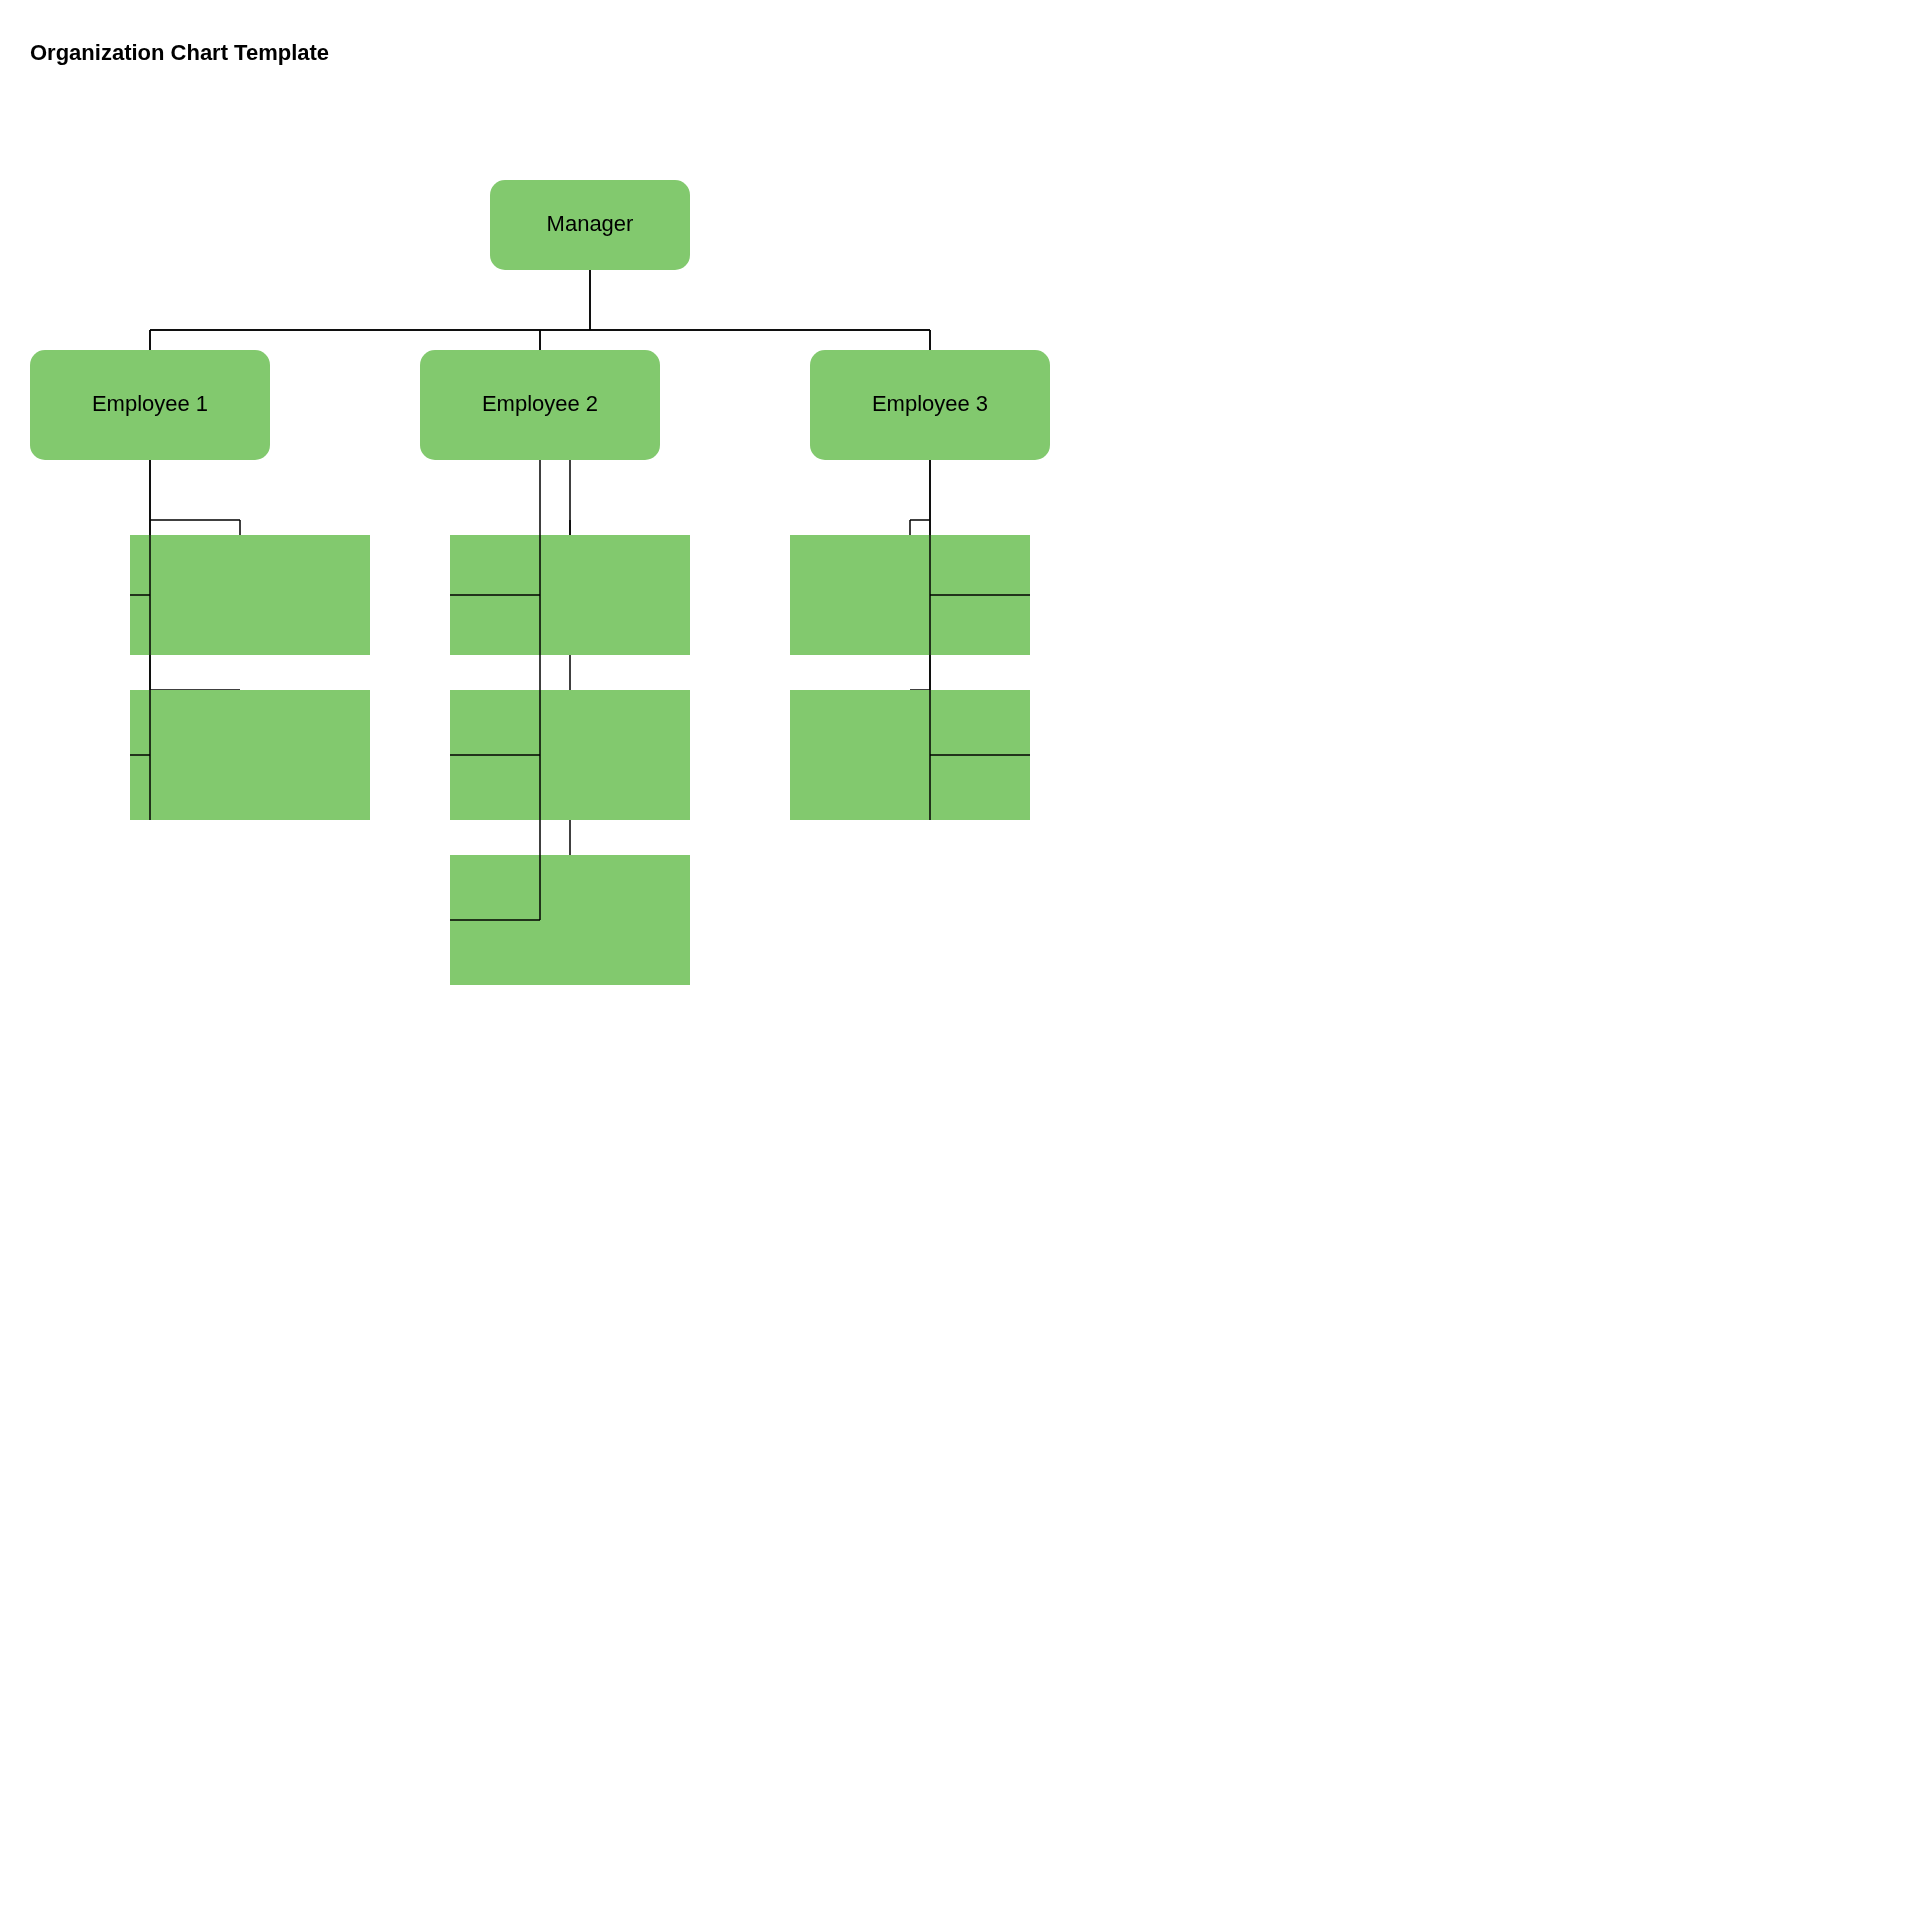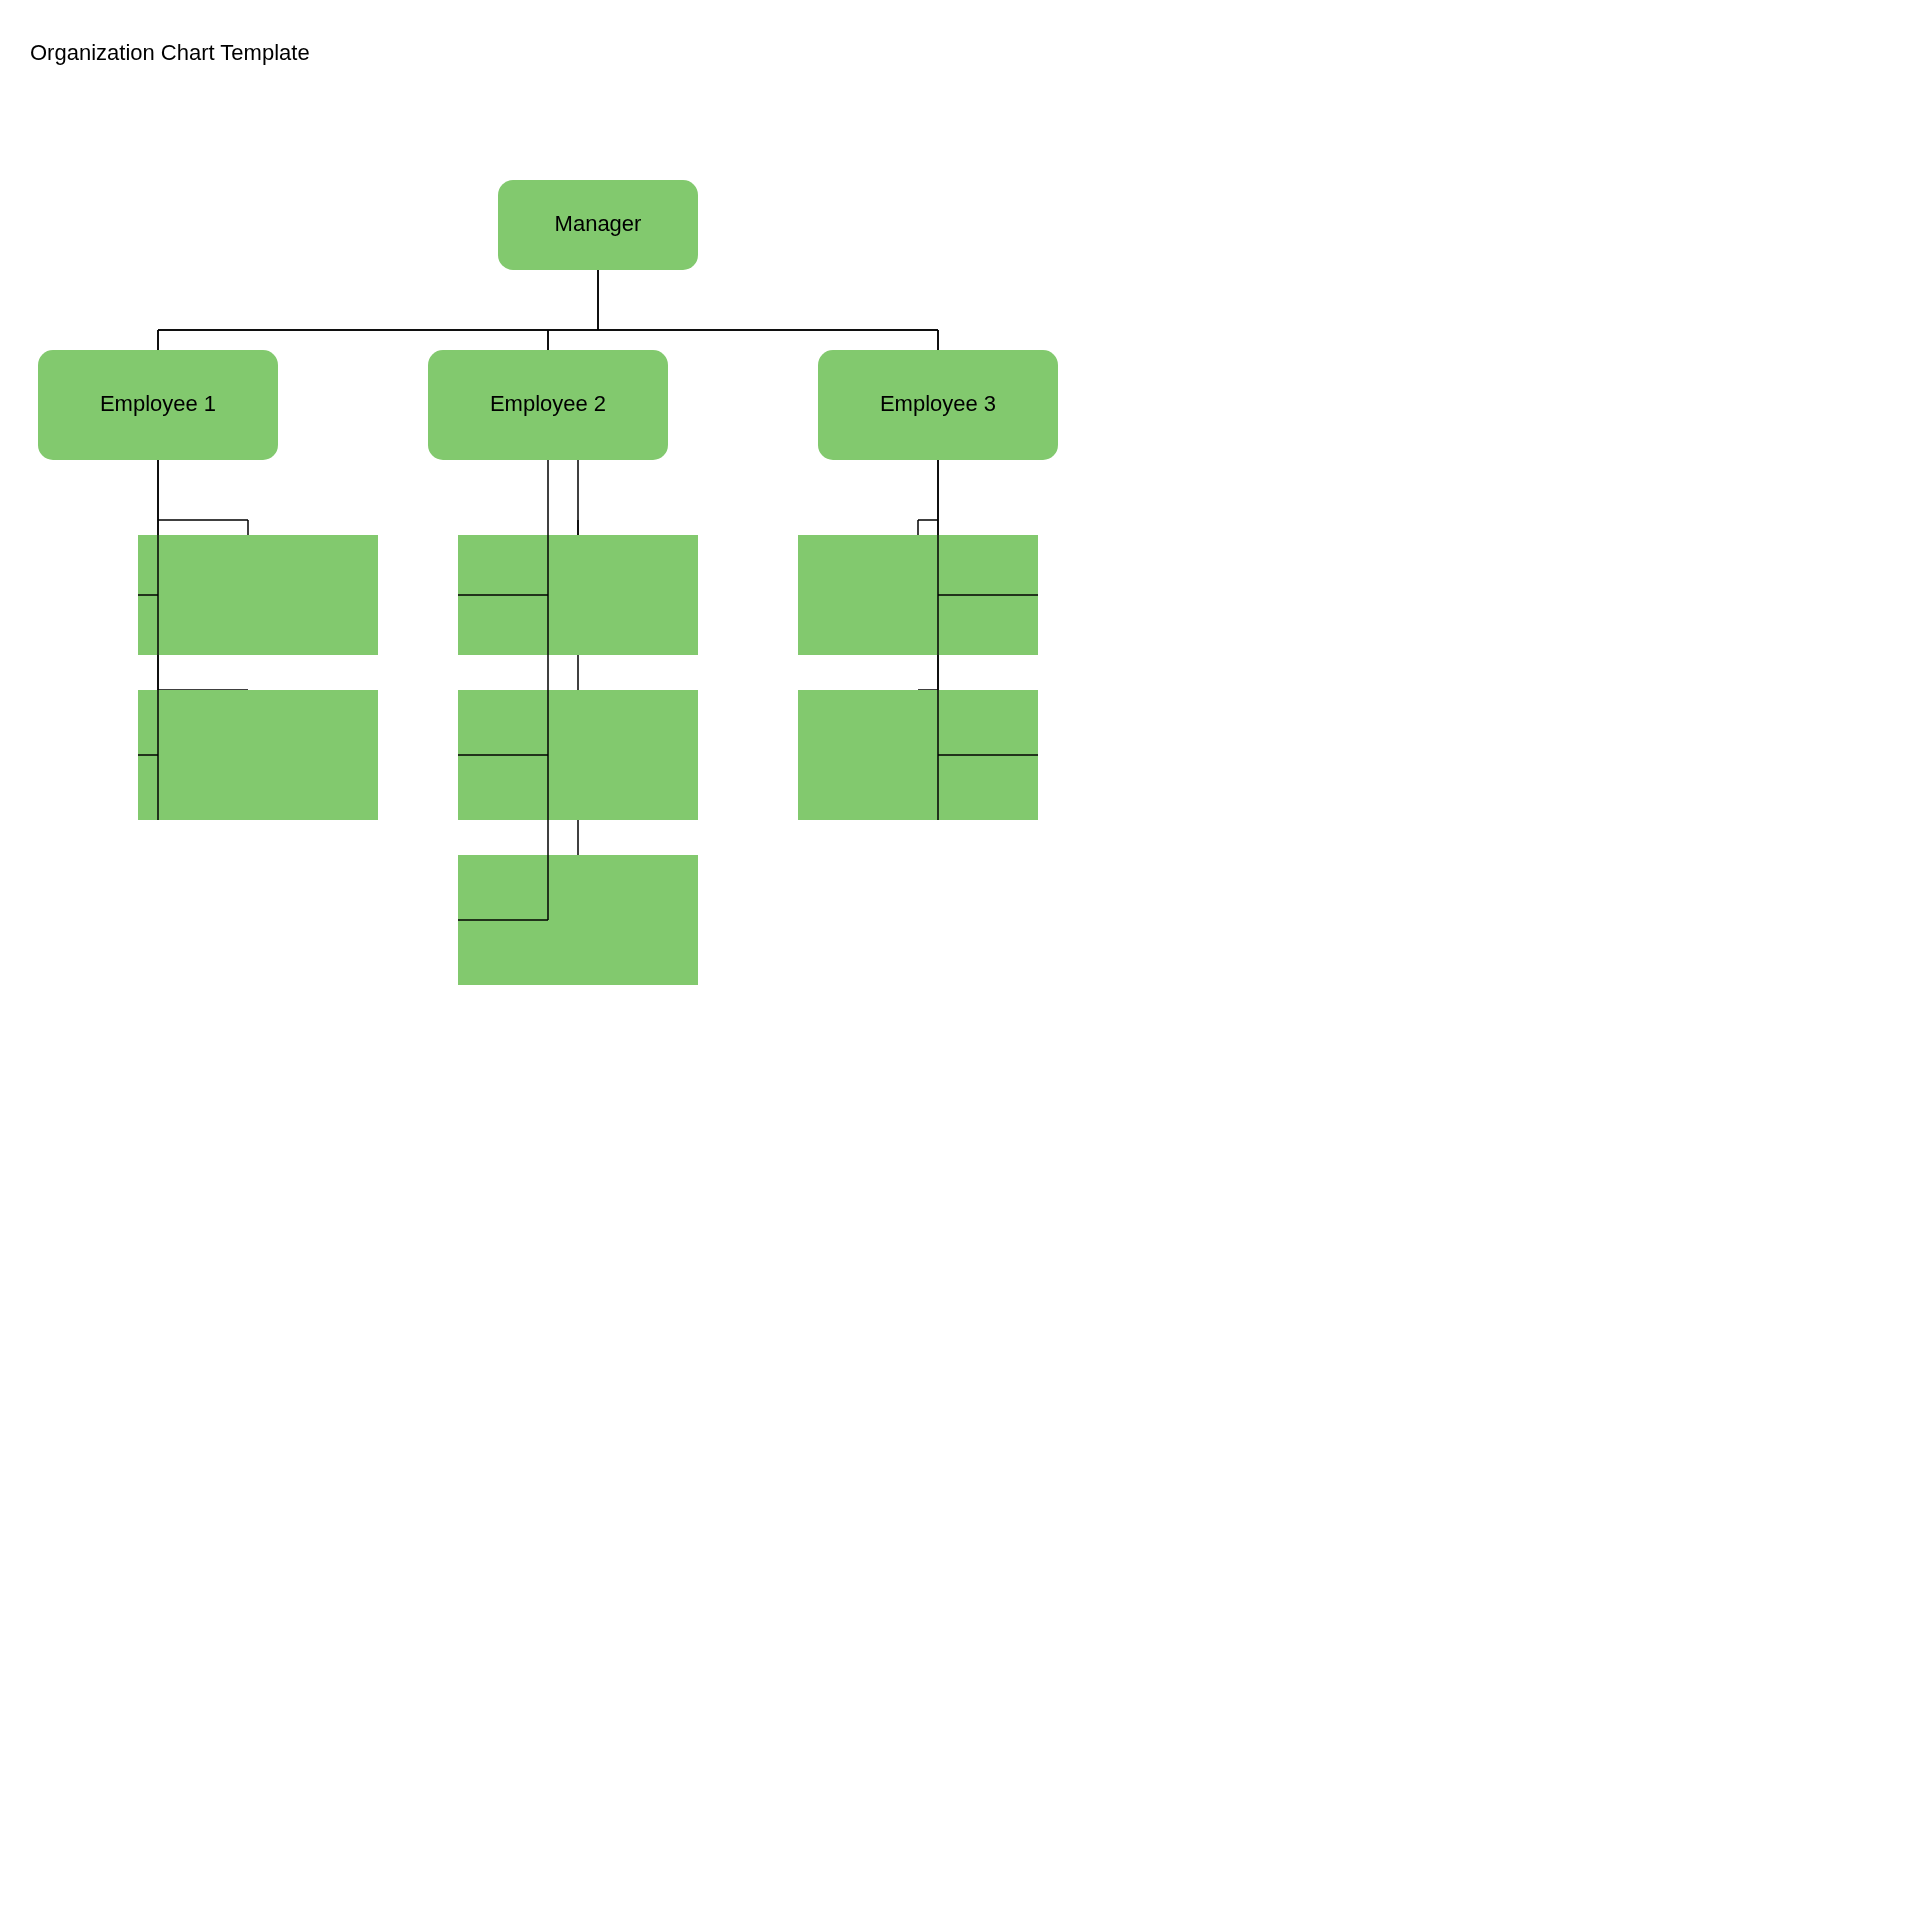--- a/index.html
+++ b/index.html
@@ -8,29 +8,28 @@
       font-family: Arial, sans-serif;
       width: 1080px;
       min-height: 1080px;
       position: relative;
     }
     .page-title {
       position: absolute;
       top: 40px;
       left: 30px;
       font-size: 22px;
-      font-weight: normal;
+      font-weight: bold;
     }
     .chart-container {
       position: absolute;
       top: 100px;
       left: 0;
       right: 0;
       width: 1080px;
-      margin-left: 8px;
     }
     svg {
       width: 1080px;
       height: 980px;
       overflow: visible;
     }
     .node-text {
       font-family: Arial, sans-serif;
       font-size: 22px;
       fill: #000;

